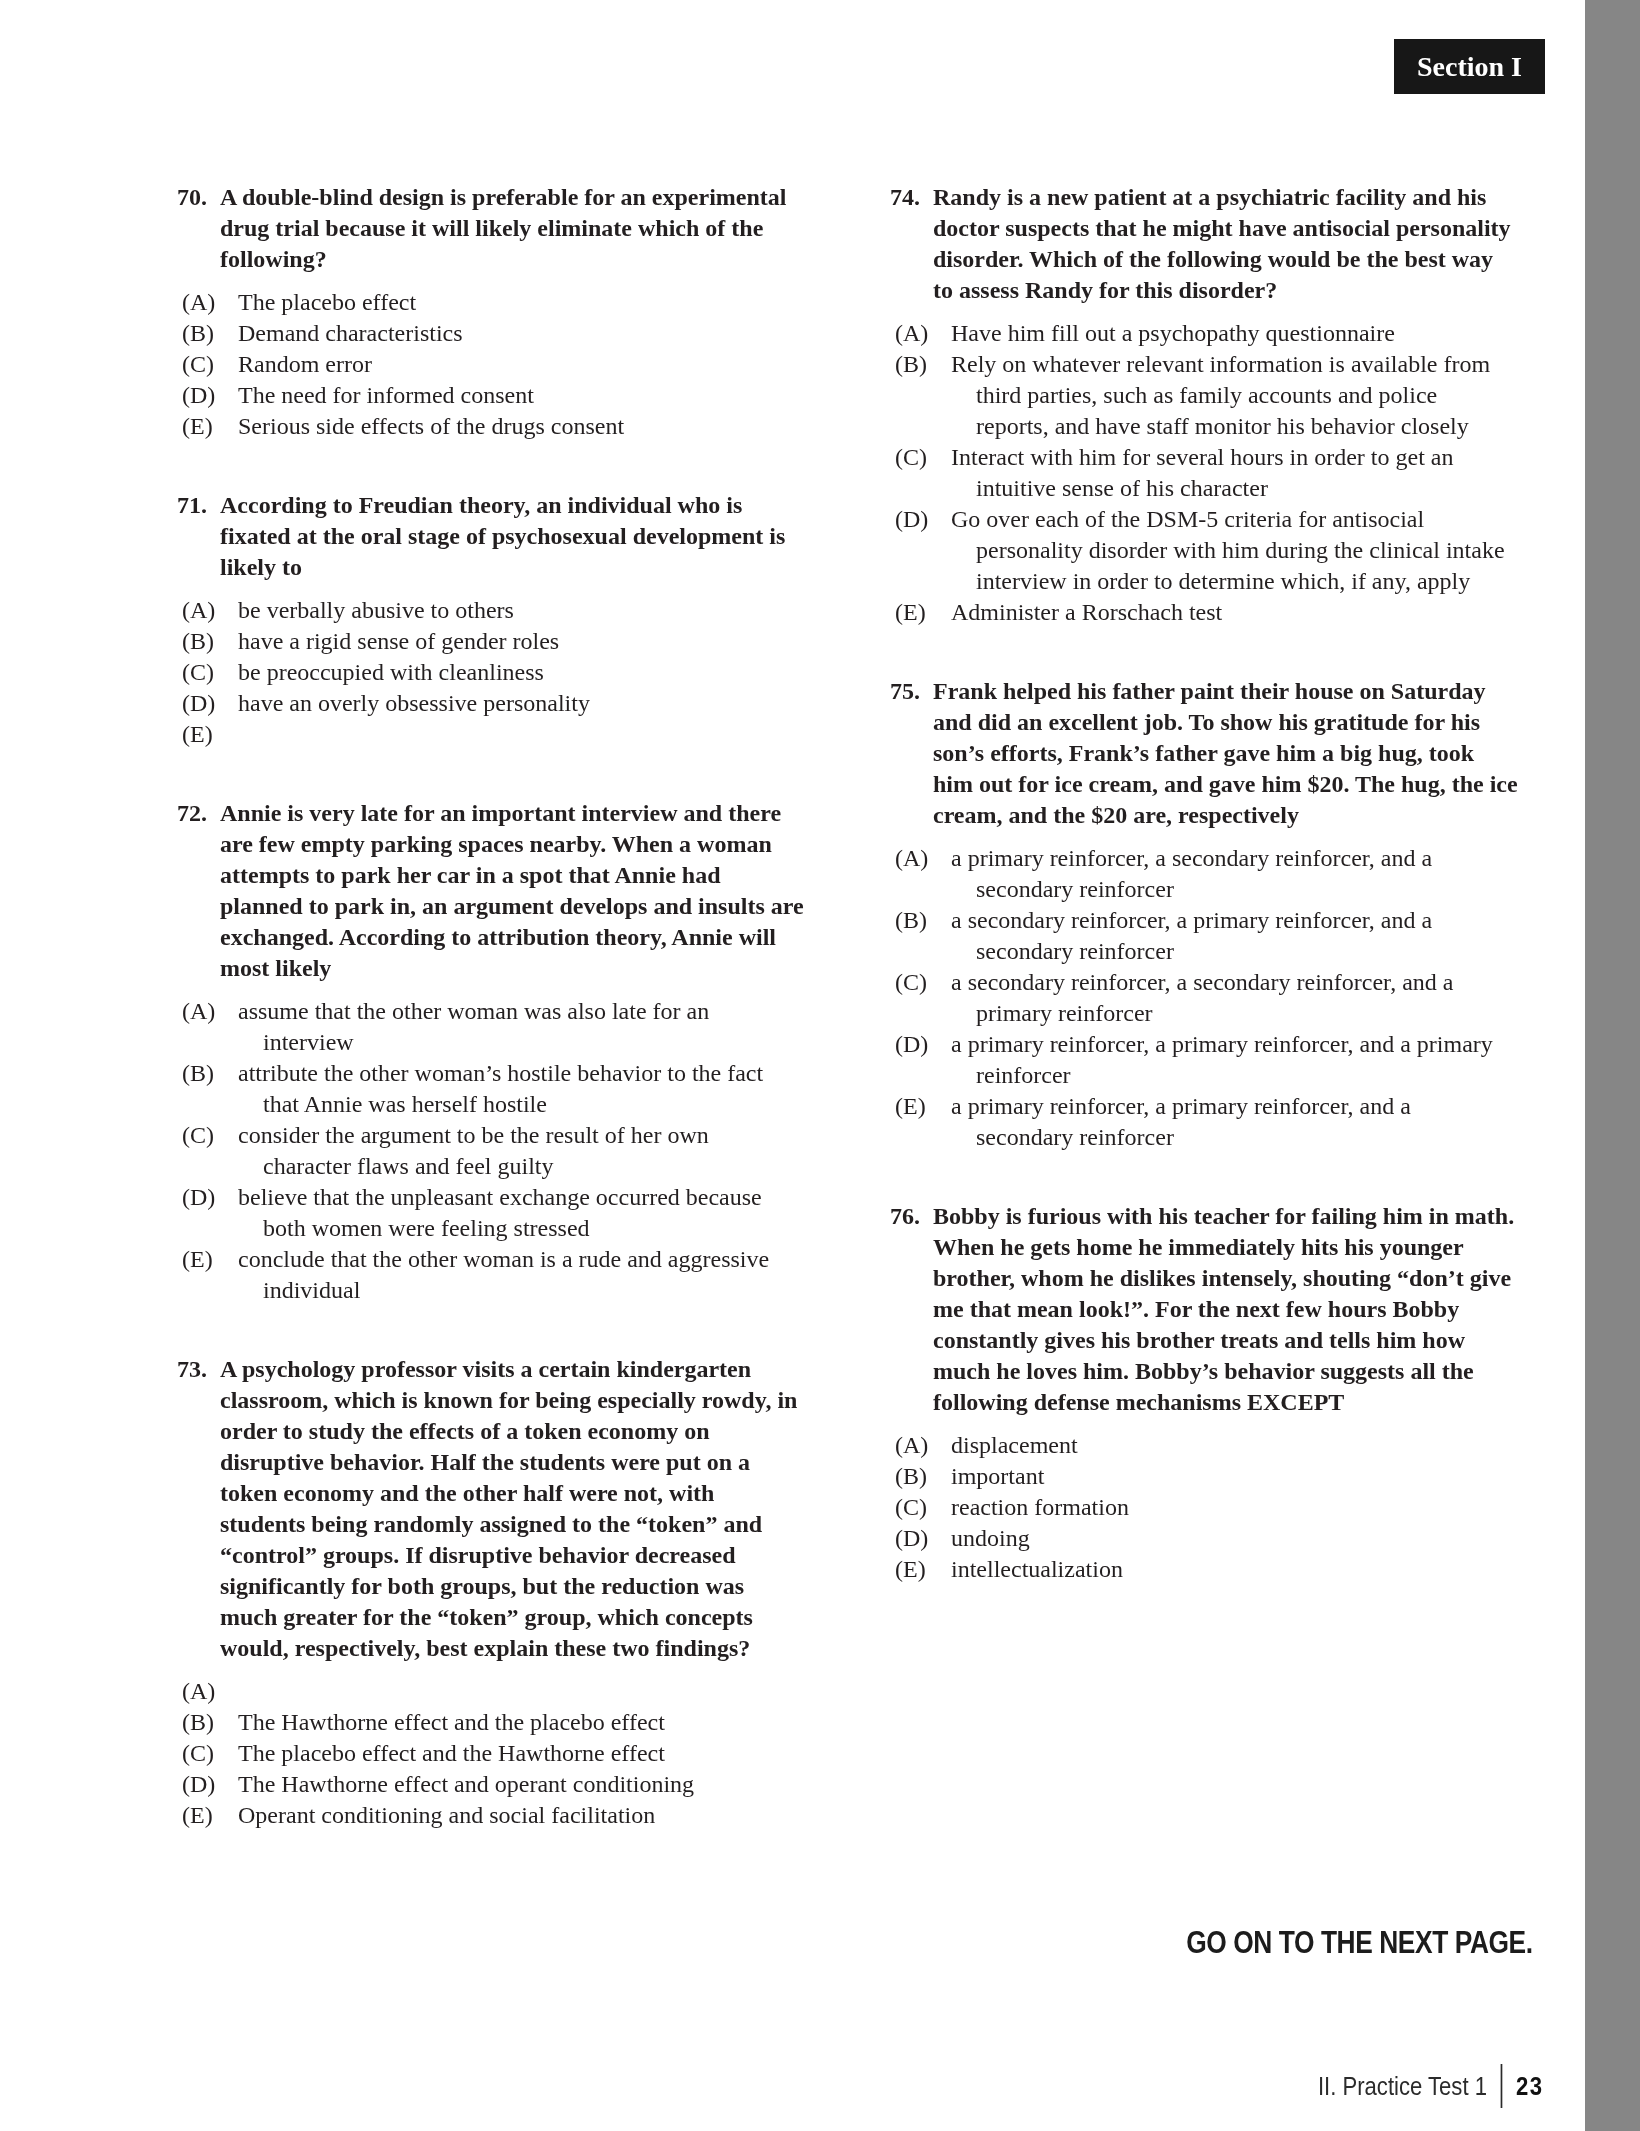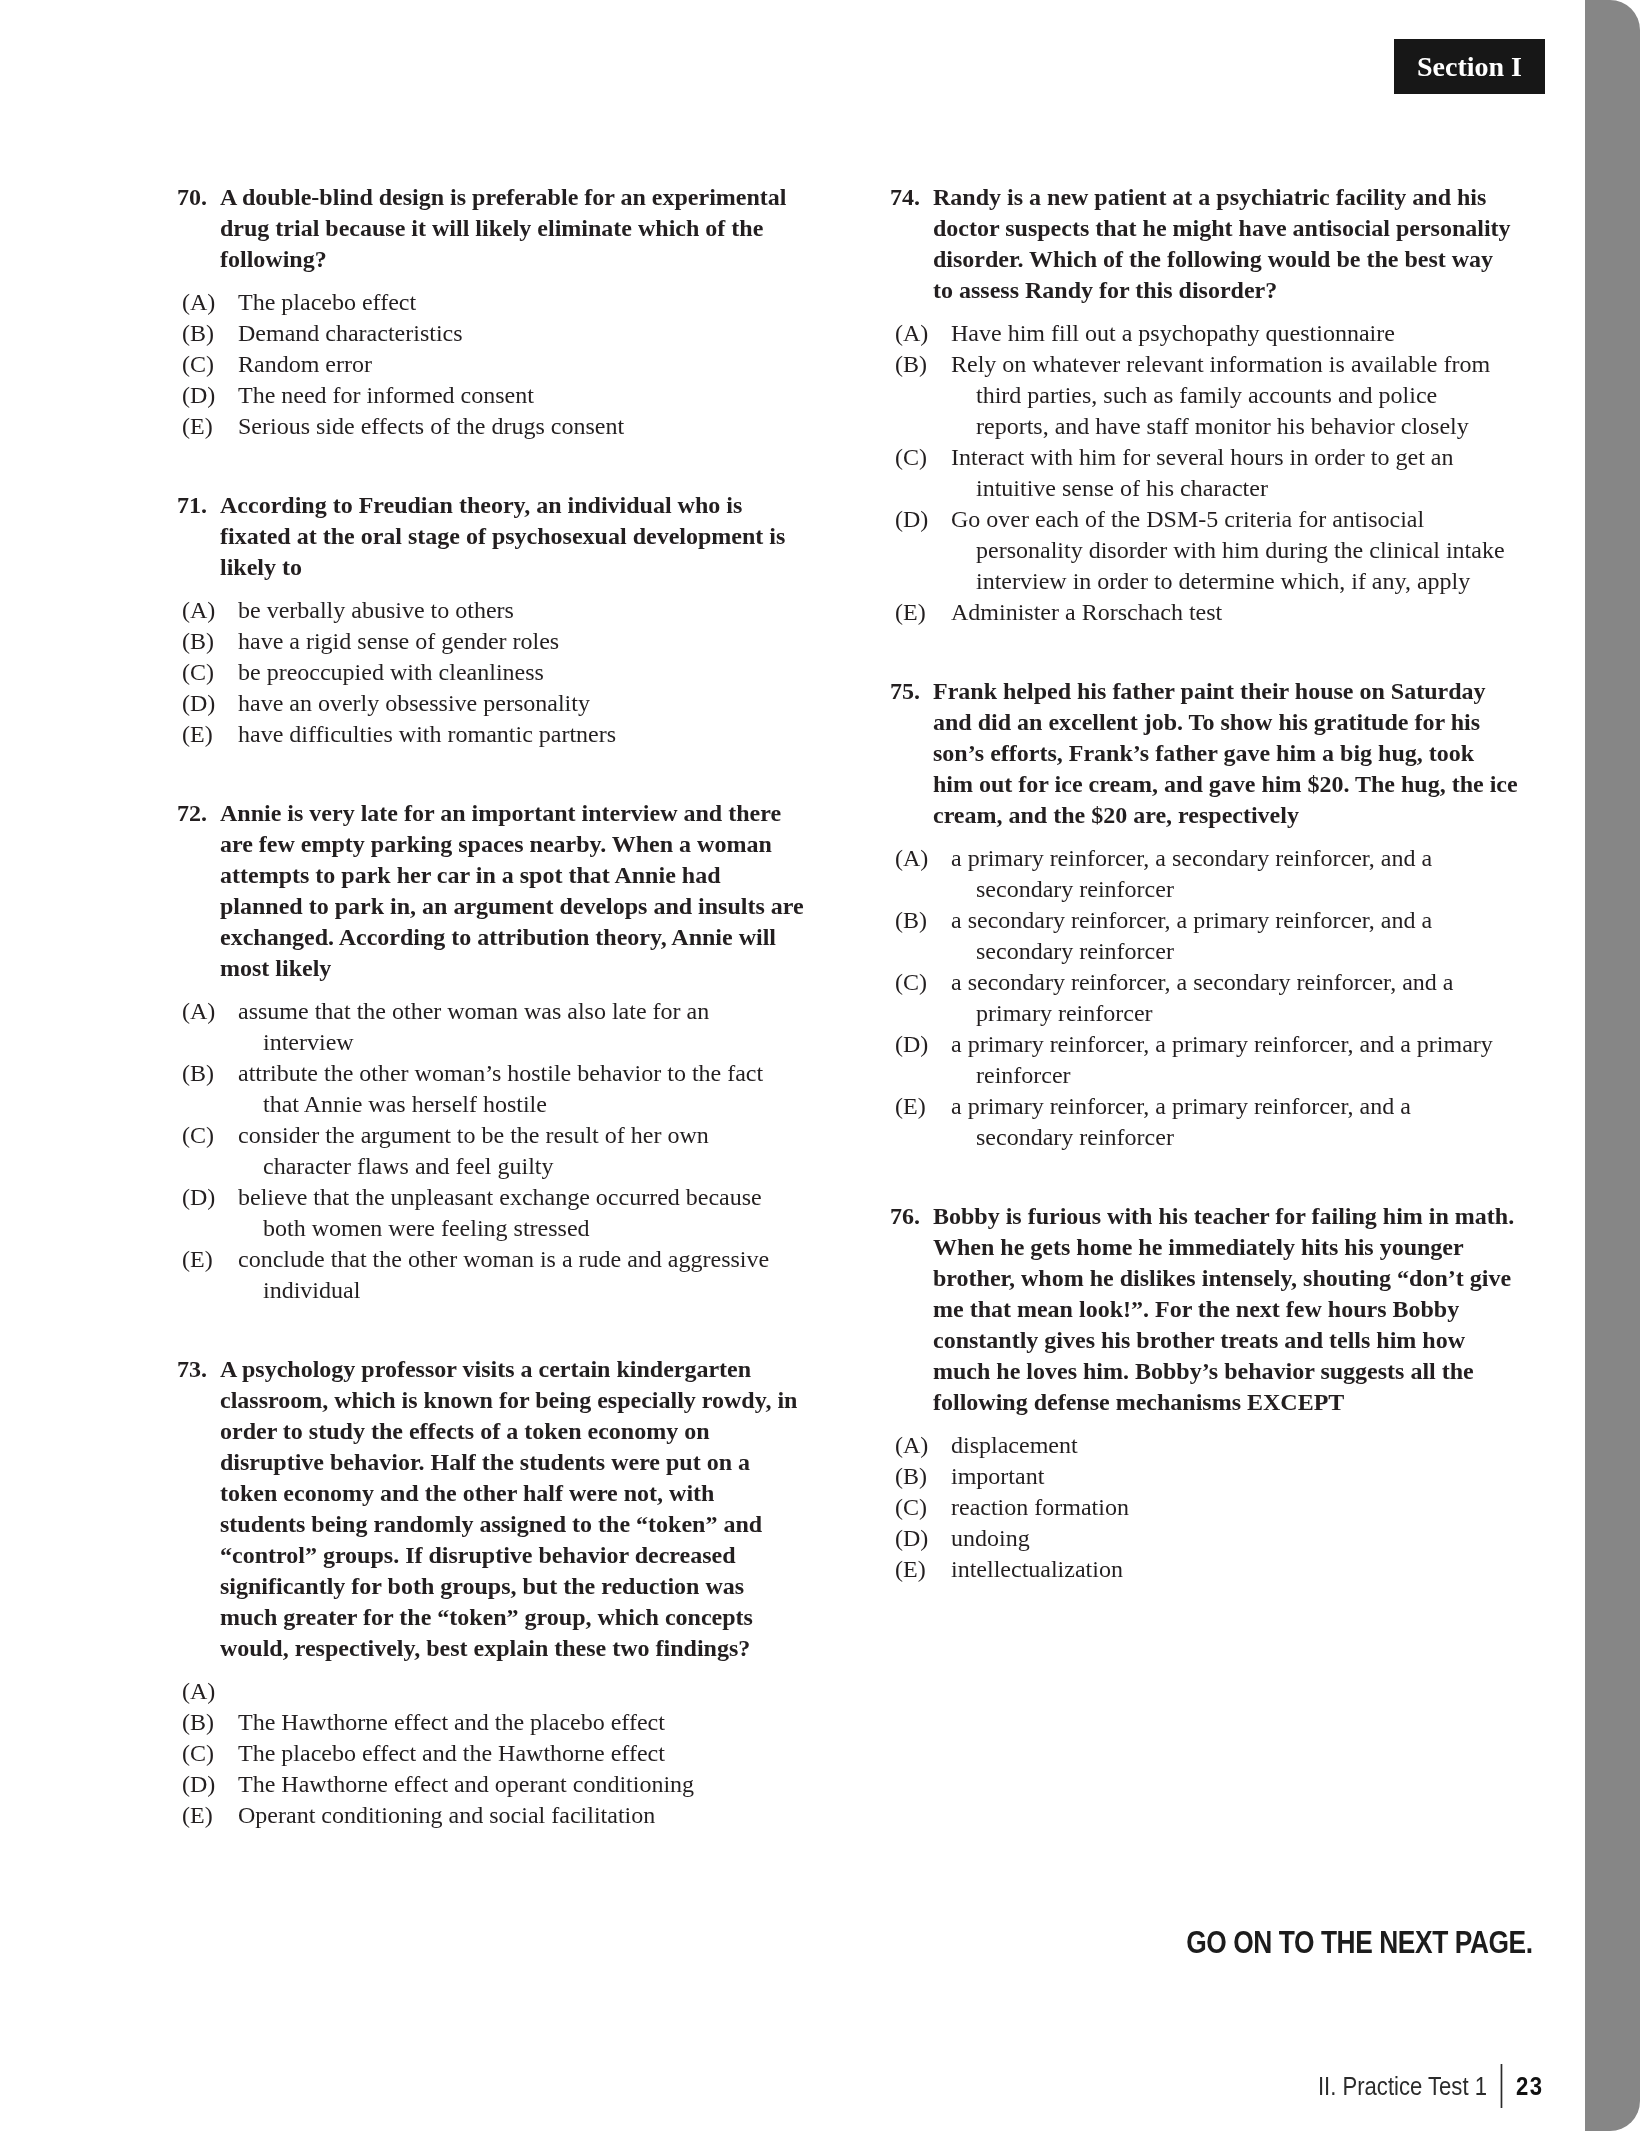--- a/index.html
+++ b/index.html
@@ -4,21 +4,20 @@
 <style>
   html, body { margin: 0; padding: 0; background: #ffffff; }
   .page {
     position: relative;
     width: 1640px;
     height: 2131px;
     background: #ffffff;
     font-family: "Liberation Serif", serif;
     color: #231f20;
     overflow: hidden;
-    border-radius: 30px;
   }
   .edge-bar {
     position: absolute;
     top: 0; right: 0;
     width: 55px; height: 2131px;
     background: #868686;
   }
   .section-badge {
     position: absolute;
     left: 1394px; top: 39px;
@@ -144,21 +143,20 @@
         <div class="option">
           <div class="olabel">(C)</div>
           <div class="otext">be preoccupied with cleanliness</div>
         </div>
         <div class="option">
           <div class="olabel">(D)</div>
           <div class="otext">have an overly obsessive personality</div>
         </div>
         <div class="option">
           <div class="olabel">(E)</div>
-          <div class="otext">have difficulties with romantic partners</div>
         </div>
       </div>
     </div>
 
     <div class="question">
       <div class="qrow">
         <div class="qnum">72.</div>
         <div class="qstem">Annie is very late for an important interview and there are few empty parking spaces nearby. When a woman attempts to park her car in a spot that Annie had planned to park in, an argument develops and insults are exchanged.  According to attribution theory, Annie will most likely</div>
       </div>
       <div class="options">

